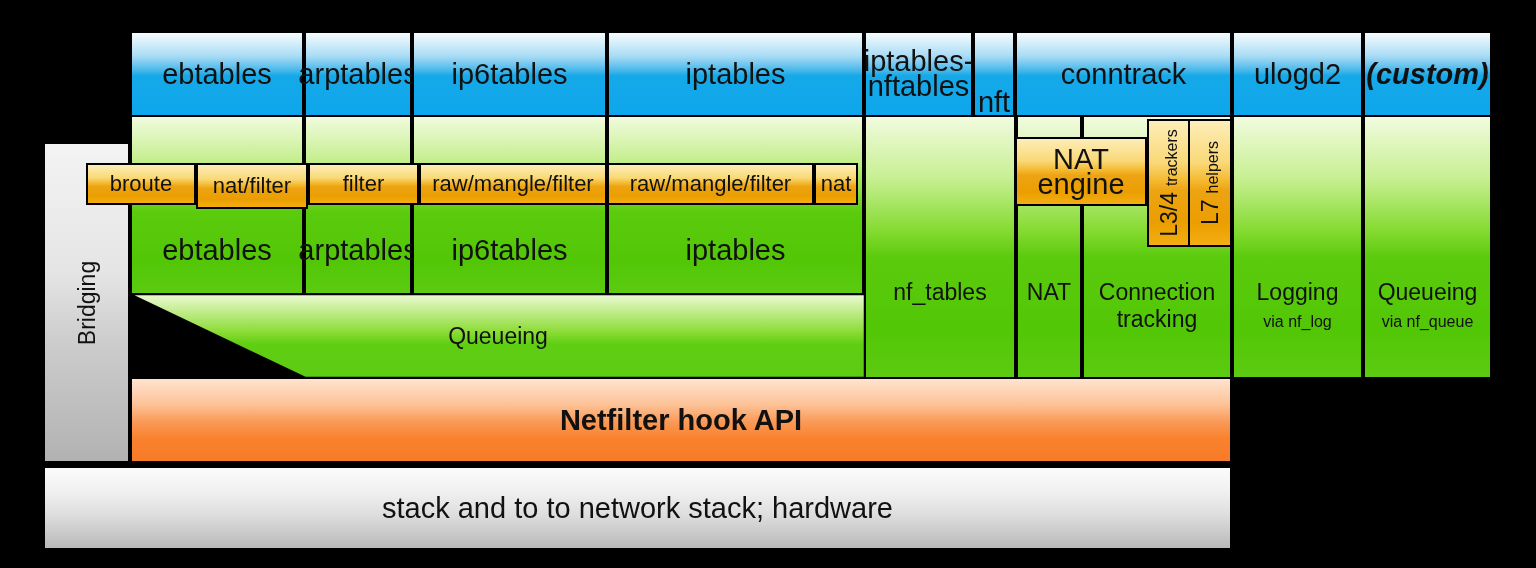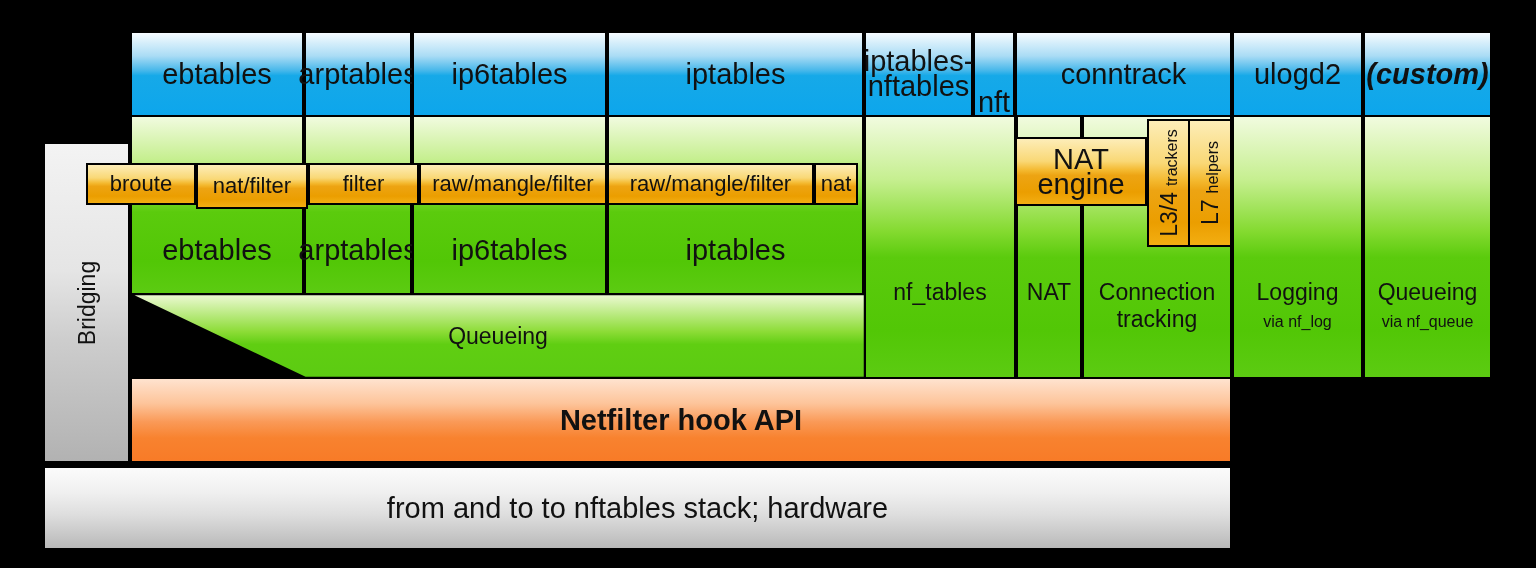--- a/index.html
+++ b/index.html
@@ -150,16 +150,16 @@
 
   <div class="box orangebox rotwrap" style="left:1188px;top:119px;width:44px;height:128px;z-index:5;">
     <div class="rot"><span>L7</span><span class="small">helpers</span></div>
     </div>
 
   <div class="box hookbar lbl23" style="left:130px;top:377px;width:1102px;height:86px;font-weight:bold;">
     <span>Netfilter hook API</span>
     </div>
 
   <div class="box graybar lbl23" style="left:43px;top:466px;width:1189px;height:84px;">
-    <span>from and to to nftables stack; hardware</span>
+    <span>stack and to to network stack; hardware</span>
     </div>
 
 </div>
 
 </body></html>

